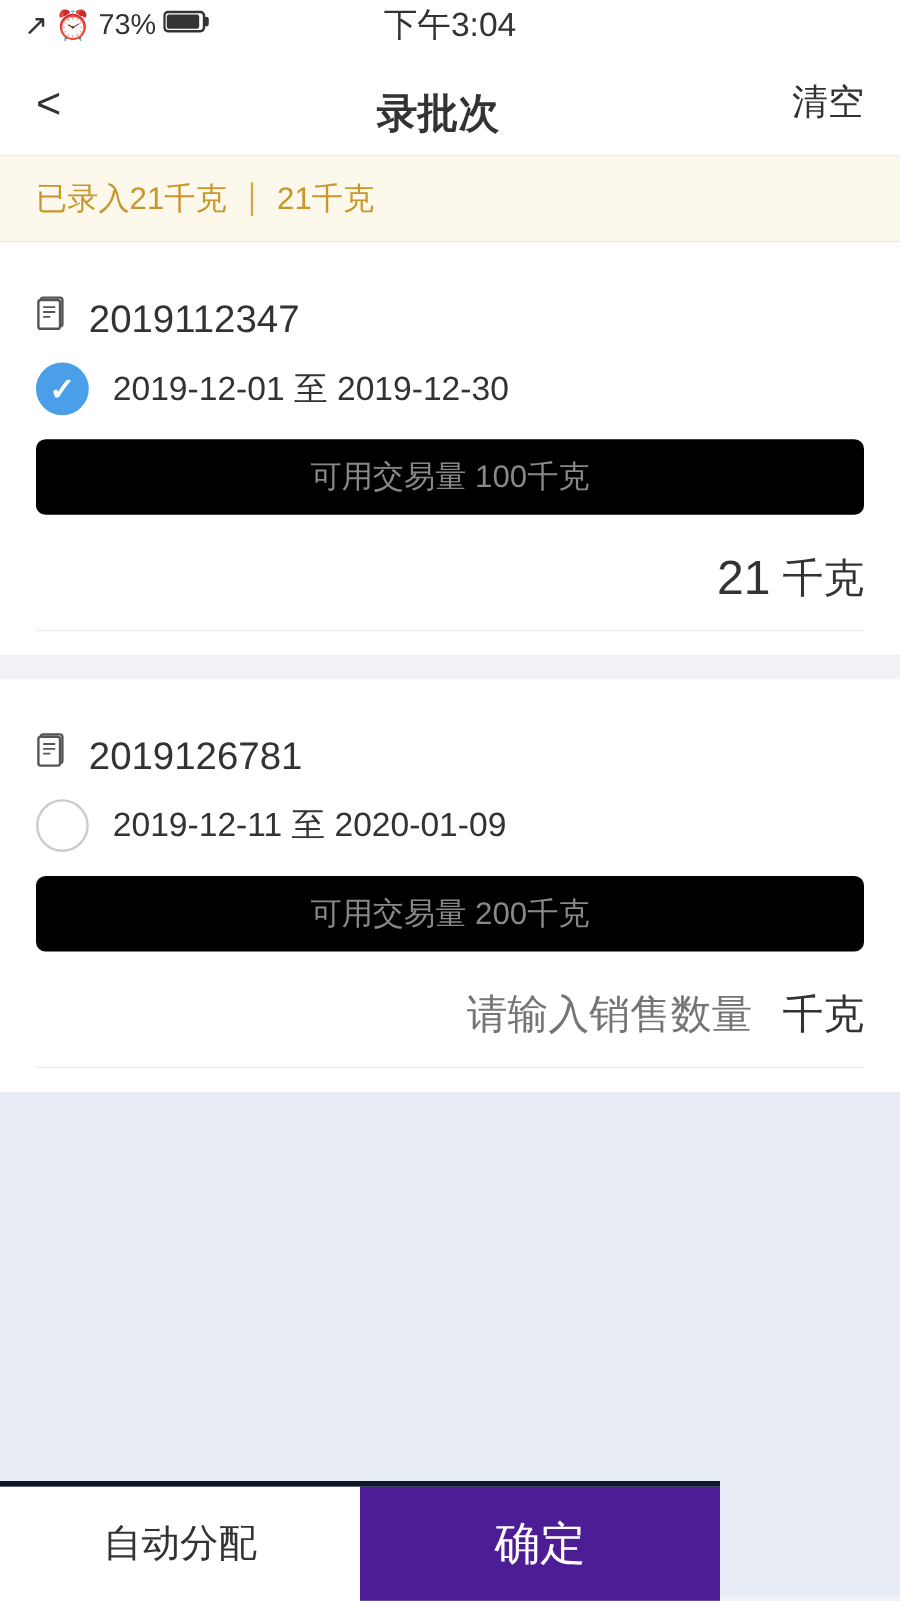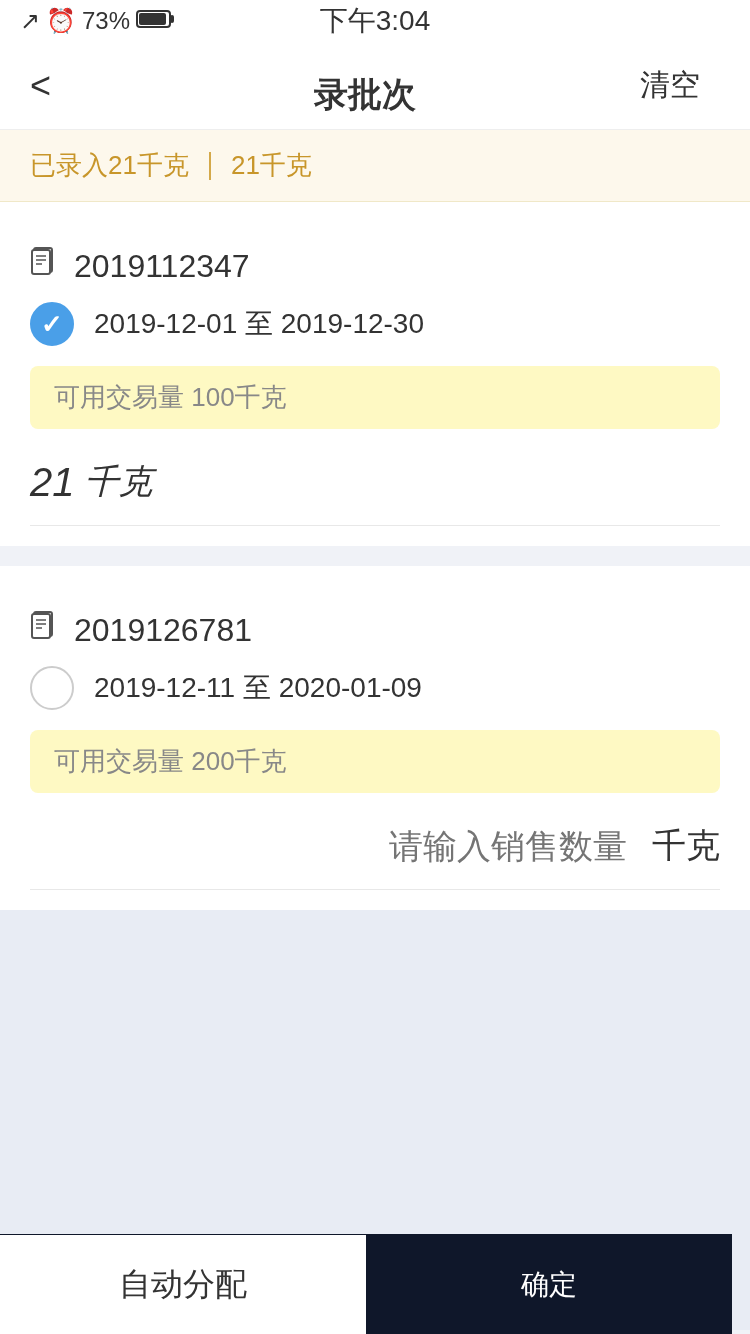--- a/index.html
+++ b/index.html
@@ -66,21 +66,21 @@
       font-size: 34px;
       font-weight: 600;
       color: #333;
       margin-top: 18px;
     }
     .nav-action {
       font-size: 30px;
       color: #333;
       cursor: pointer;
       width: 80px;
-      text-align: left;
+      text-align: right;
     }
 
     
     .info-banner {
       background: #fdf8ec;
       padding: 18px 30px;
       display: flex;
       align-items: center;
       gap: 20px;
       border-bottom: 1px solid #f0e8c8;
@@ -146,34 +146,35 @@
       font-size: 26px;
       font-weight: bold;
     }
 
     .date-range {
       font-size: 28px;
       color: #333;
     }
 
     .availability-box {
-      background: #fef9c3;
+      background: #000000;
       border-radius: 8px;
       padding: 14px 24px;
       font-size: 26px;
       color: #888;
       margin: 0 0 20px 0;
+      text-align: center;
     }
 
     .quantity-row {
       display: flex;
       align-items: center;
+      justify-content: flex-end;
       padding: 10px 0 20px 0;
       border-bottom: 1px solid #e8e8e8;
-      font-style: italic;
     }
     .quantity-value {
       font-size: 40px;
       color: #333;
       font-weight: 400;
       margin-right: 10px;
     }
     .quantity-unit {
       font-size: 34px;
       color: #333;
@@ -213,44 +214,44 @@
       background: #e8ecf4;
       flex: 1;
       min-height: 420px;
     }
 
     
     .bottom-bar {
       position: fixed;
       bottom: 0;
       left: 0;
-      width: 732px;
+      width: 600px;
       height: 100px;
       display: flex;
       background: #fff;
-      border-top: 1px solid #0f172a;
+      border-top: 5px solid #0f172a;
     }
     .btn-auto {
       flex: 1;
       display: flex;
       align-items: center;
       justify-content: center;
       font-size: 32px;
       color: #333;
       background: #fff;
       cursor: pointer;
     }
     .btn-confirm {
       flex: 1;
       display: flex;
       align-items: center;
       justify-content: center;
-      font-size: 28px;
+      font-size: 38px;
       color: #fff;
-      background: #0f172a;
+      background: #4c1d95;
       cursor: pointer;
     }
 
     .content-wrapper {
       padding-bottom: 100px;
     }
   </style>
 </head>
 <body>
 

